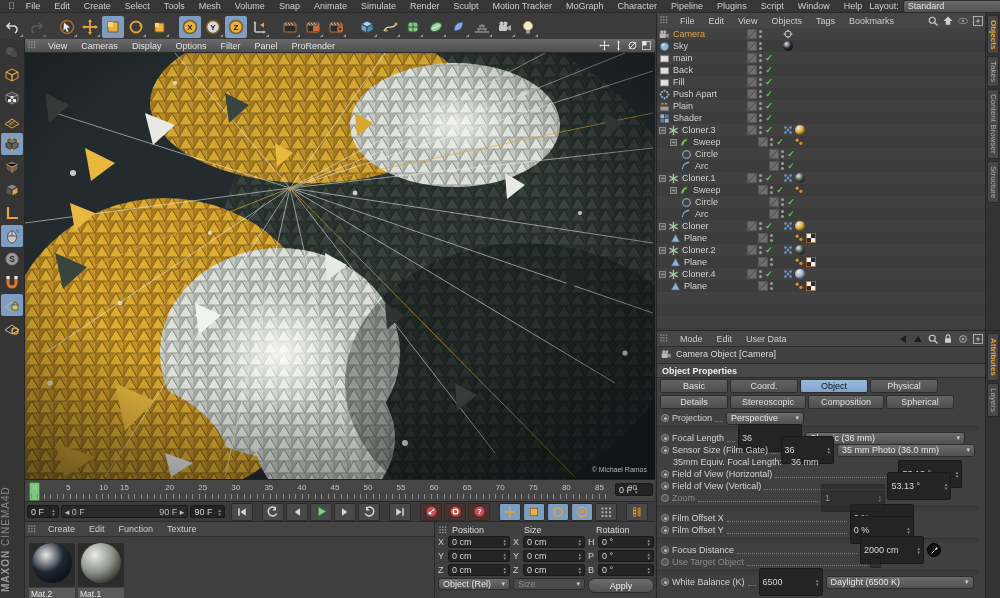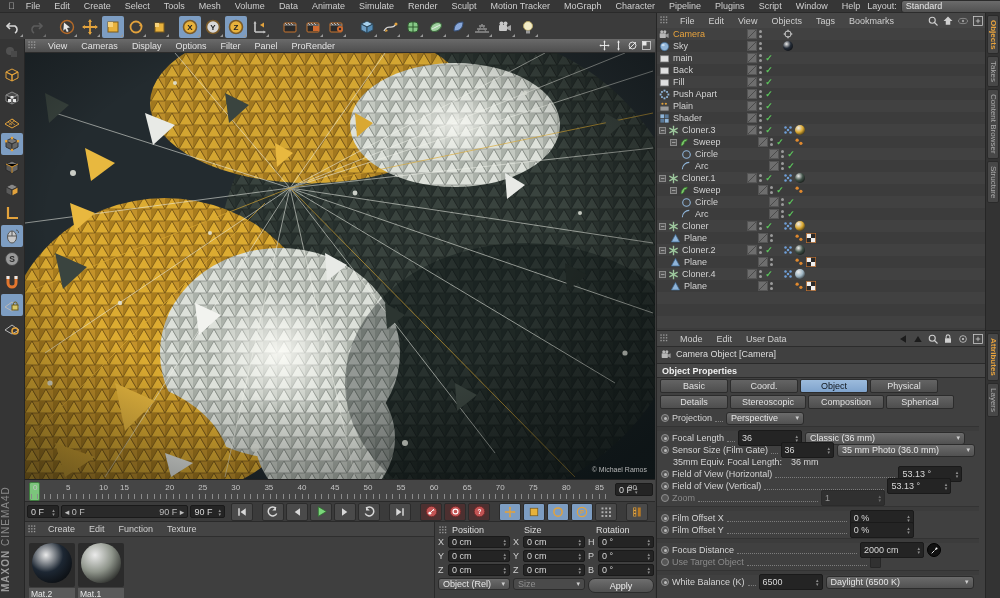--- a/index.html
+++ b/index.html
@@ -108,21 +108,21 @@
   #att-section{height:13px;background:#484848;border-top:1px solid #2a2a2a;border-bottom:1px solid #2a2a2a;
     color:#f0f0f0;font-weight:bold;display:flex;align-items:center;padding-left:5px;margin-top:2px;}
   #att-rows{padding:2px 4px 0 4px;width:322px;box-sizing:border-box;}
   .arow{height:12px;display:flex;align-items:center;gap:3px;}
   .arow.disabled .alabel{color:#8a8a8a;}
   .adot{width:8px;height:8px;border-radius:50%;border:1px solid #8f8f8f;background:#555;box-sizing:border-box;flex:none;
     display:flex;align-items:center;justify-content:center;}
   .adot i{width:3px;height:3px;background:#bbb;border-radius:50%;display:block;}
   .alabel{color:#d4d4d4;white-space:nowrap;}
   .leader{flex:0 1 auto;border-bottom:1px dotted #7c7c7c;height:6px;min-width:4px;}
-  .arow .field{width:64px;height:16px;justify-content:space-between;}
+  .arow .field{width:64px;height:28px;justify-content:space-between;}
   .asep{height:4px;border-top:1px solid #333;margin:2px -4px 1px -4px;background:#3c3c3c;}
   .chk{width:9px;height:9px;background:#262626;border:1px solid #141414;border-radius:1px;color:#e0e0e0;
     font-size:8px;line-height:8px;text-align:center;}
   .picker{width:12px;height:12px;border-radius:50%;background:#111;border:1px solid #000;display:flex;align-items:center;justify-content:center;}
   .objfield{flex:1;height:12px;background:#262626;border:1px solid #161616;border-radius:2px;}
   .caret-r{color:#aaa;font-size:7px;}
   svg{display:block;}
   .gripicon{margin-right:3px;}
 </style>
 </head>
@@ -133,21 +133,21 @@
   <div id="menubar" class="abs">
     <span style="margin:0 4px;color:#ddd;"></span>
     <div id="menu-items" style="display:flex;">
         <span class="mi">File</span>
         <span class="mi">Edit</span>
         <span class="mi">Create</span>
         <span class="mi">Select</span>
         <span class="mi">Tools</span>
         <span class="mi">Mesh</span>
         <span class="mi">Volume</span>
-        <span class="mi">Data</span>
+        <span class="mi">Snap</span>
         <span class="mi">Animate</span>
         <span class="mi">Simulate</span>
         <span class="mi">Render</span>
         <span class="mi">Sculpt</span>
         <span class="mi">Motion Tracker</span>
         <span class="mi">MoGraph</span>
         <span class="mi">Character</span>
         <span class="mi">Pipeline</span>
         <span class="mi">Plugins</span>
         <span class="mi">Script</span>

